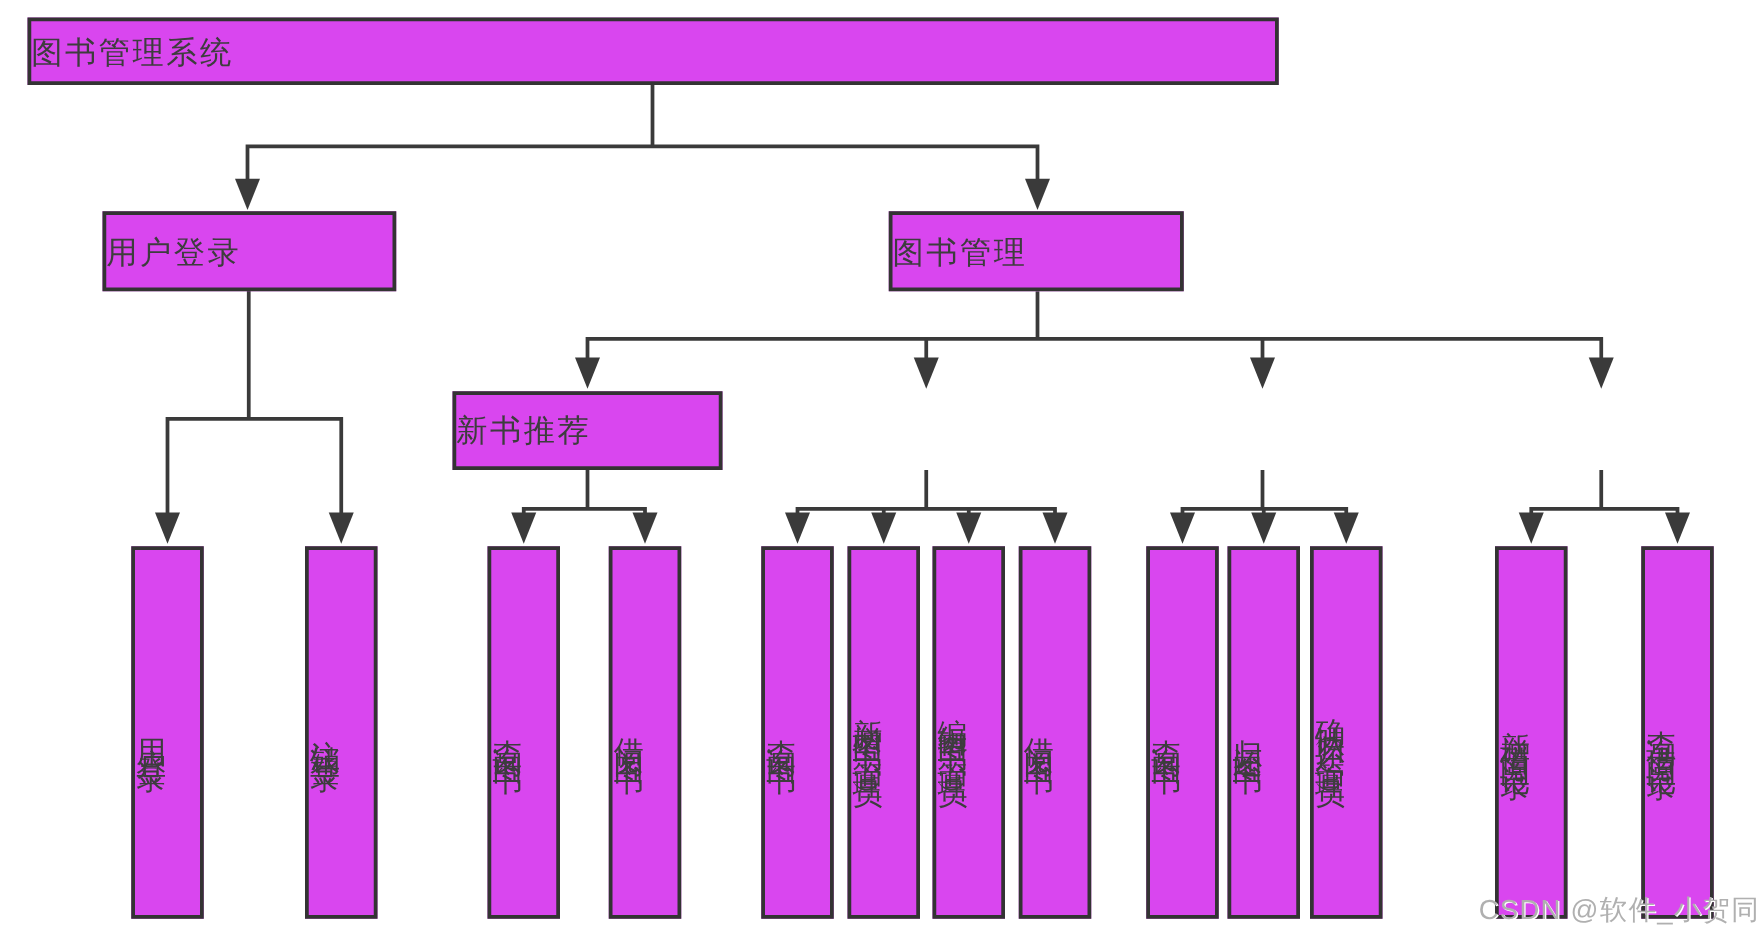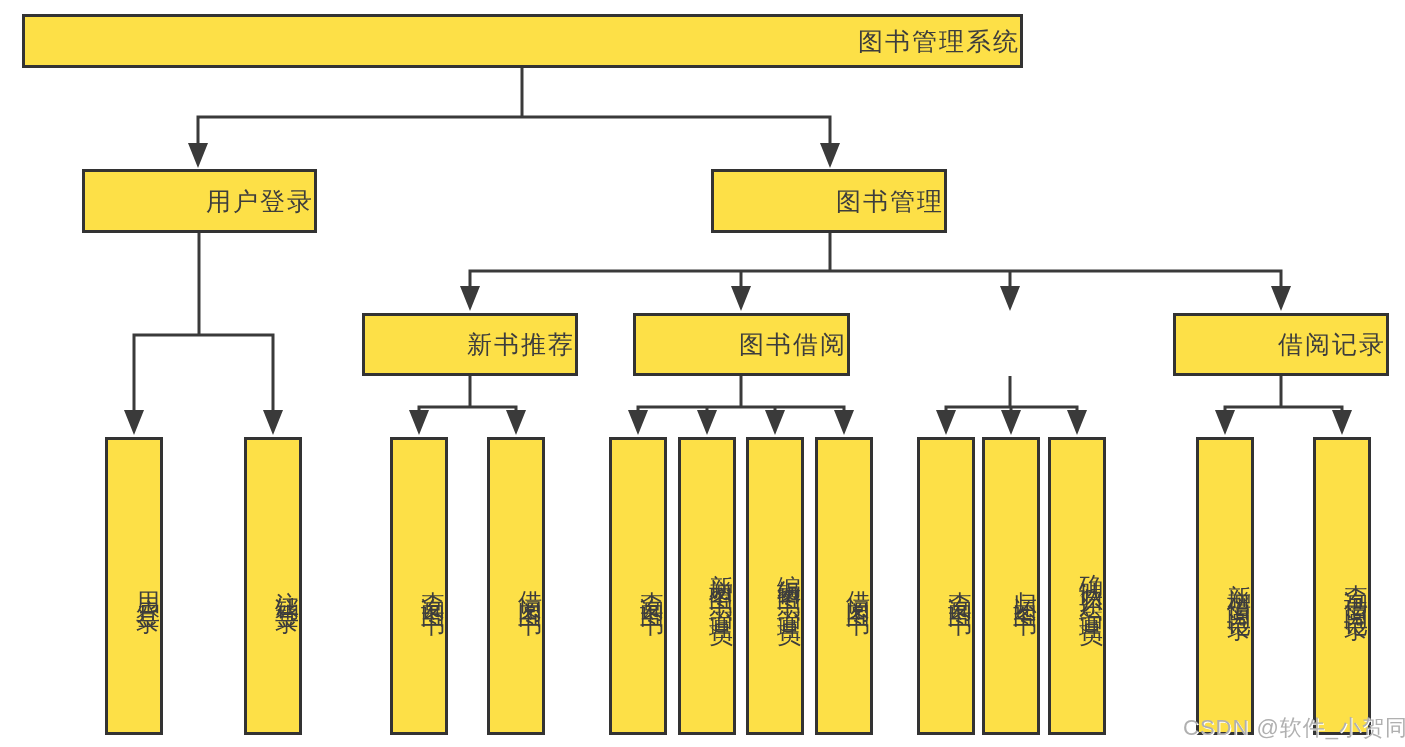--- a/index.html
+++ b/index.html
@@ -12,25 +12,25 @@
     overflow: hidden;
   }
   .connectors {
     position: absolute;
     left: 0; top: 0;
     width: 1405px; height: 747px;
   }
   .box {
     position: absolute;
     box-sizing: border-box;
-    background: #fde047;
+    background: #d946ef;
     border: 3px solid #333333;
     display: flex;
     align-items: center;
-    justify-content: flex-end;
+    justify-content: flex-start;
     color: #3d3d3d;
   }
   .h-label {
     font-size: 25px;
     letter-spacing: 2px;
     white-space: nowrap;
   }
   .v-label {
     writing-mode: vertical-rl;
     text-orientation: mixed;
@@ -139,26 +139,20 @@
   <div class="box n-login">
     <span class="h-label">用户登录</span>
   </div>
   <div class="box n-rec">
     <span class="h-label">新书推荐</span>
   </div>
 
   <div class="box n-mgmt">
     <span class="h-label">图书管理</span>
   </div>
-  <div class="box n-bor">
-    <span class="h-label">图书借阅</span>
-  </div>
-  <div class="box n-recd">
-    <span class="h-label">借阅记录</span>
-  </div>
 
   <div class="box leaf lf-1">
     <span class="v-label">用户登录</span>
   </div>
   <div class="box leaf lf-2">
     <span class="v-label">注销登录</span>
   </div>
   <div class="box leaf lf-3">
     <span class="v-label">查询图书</span>
   </div>

